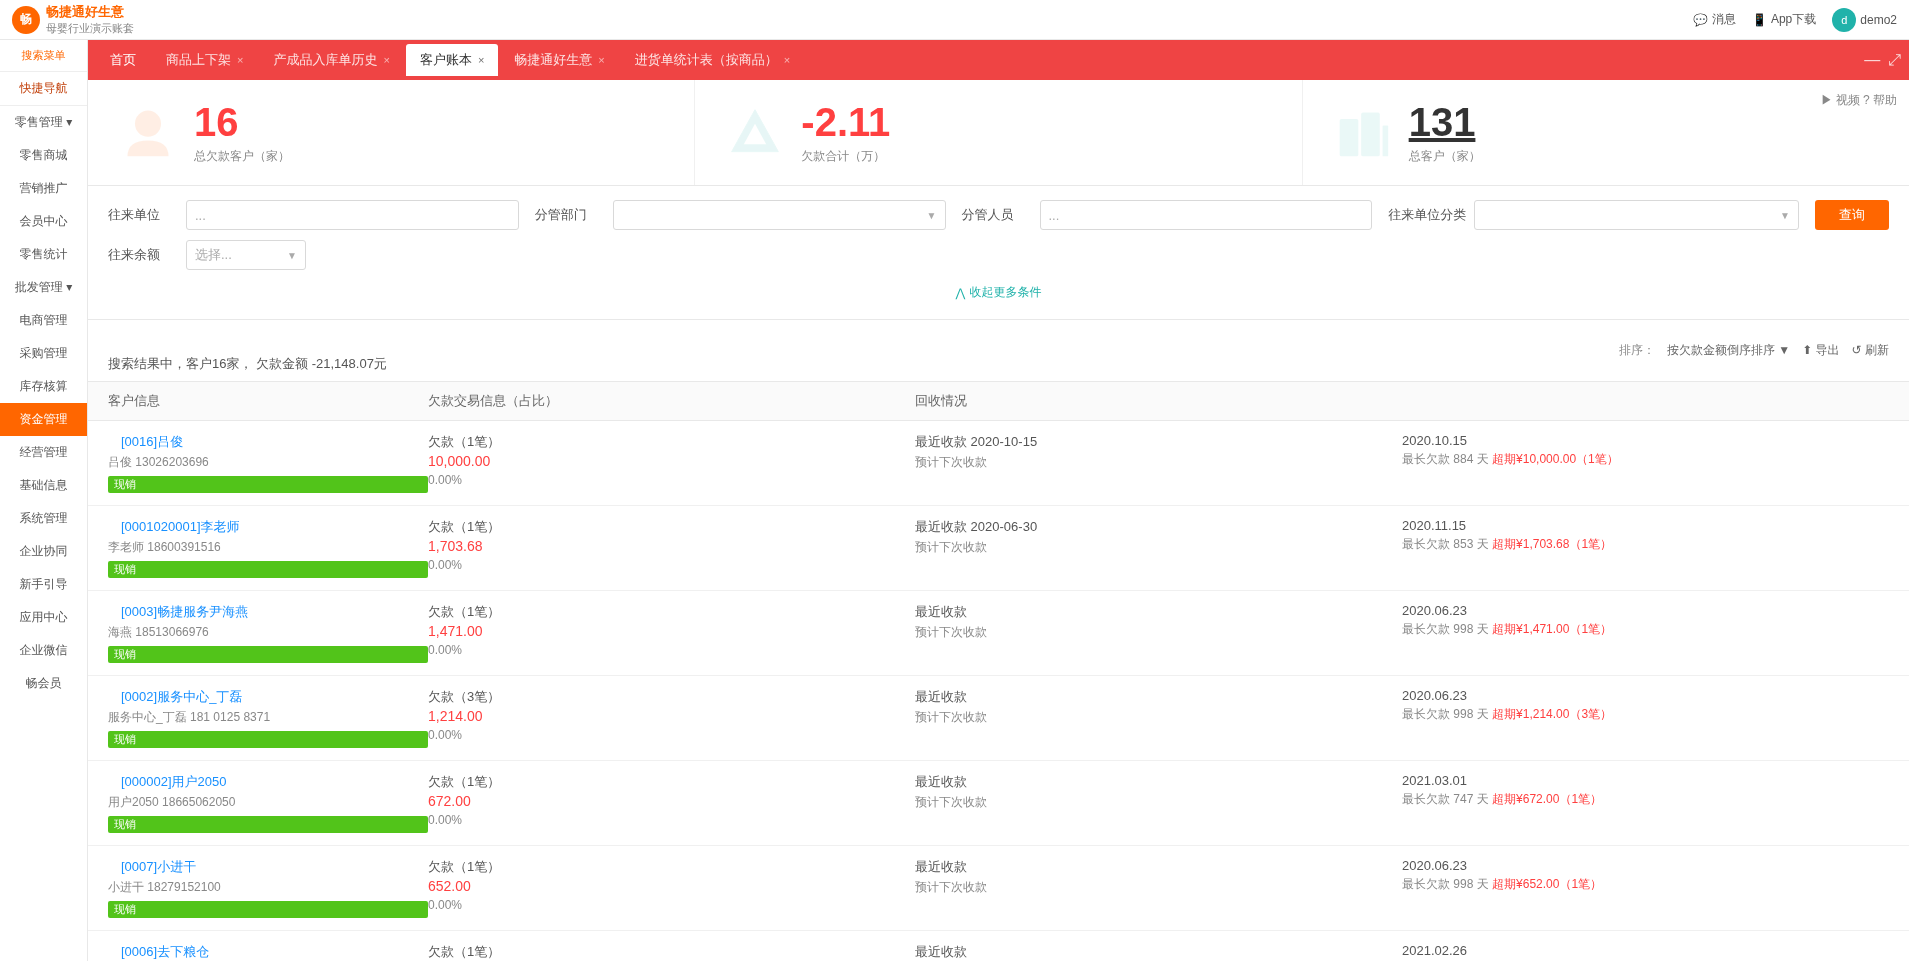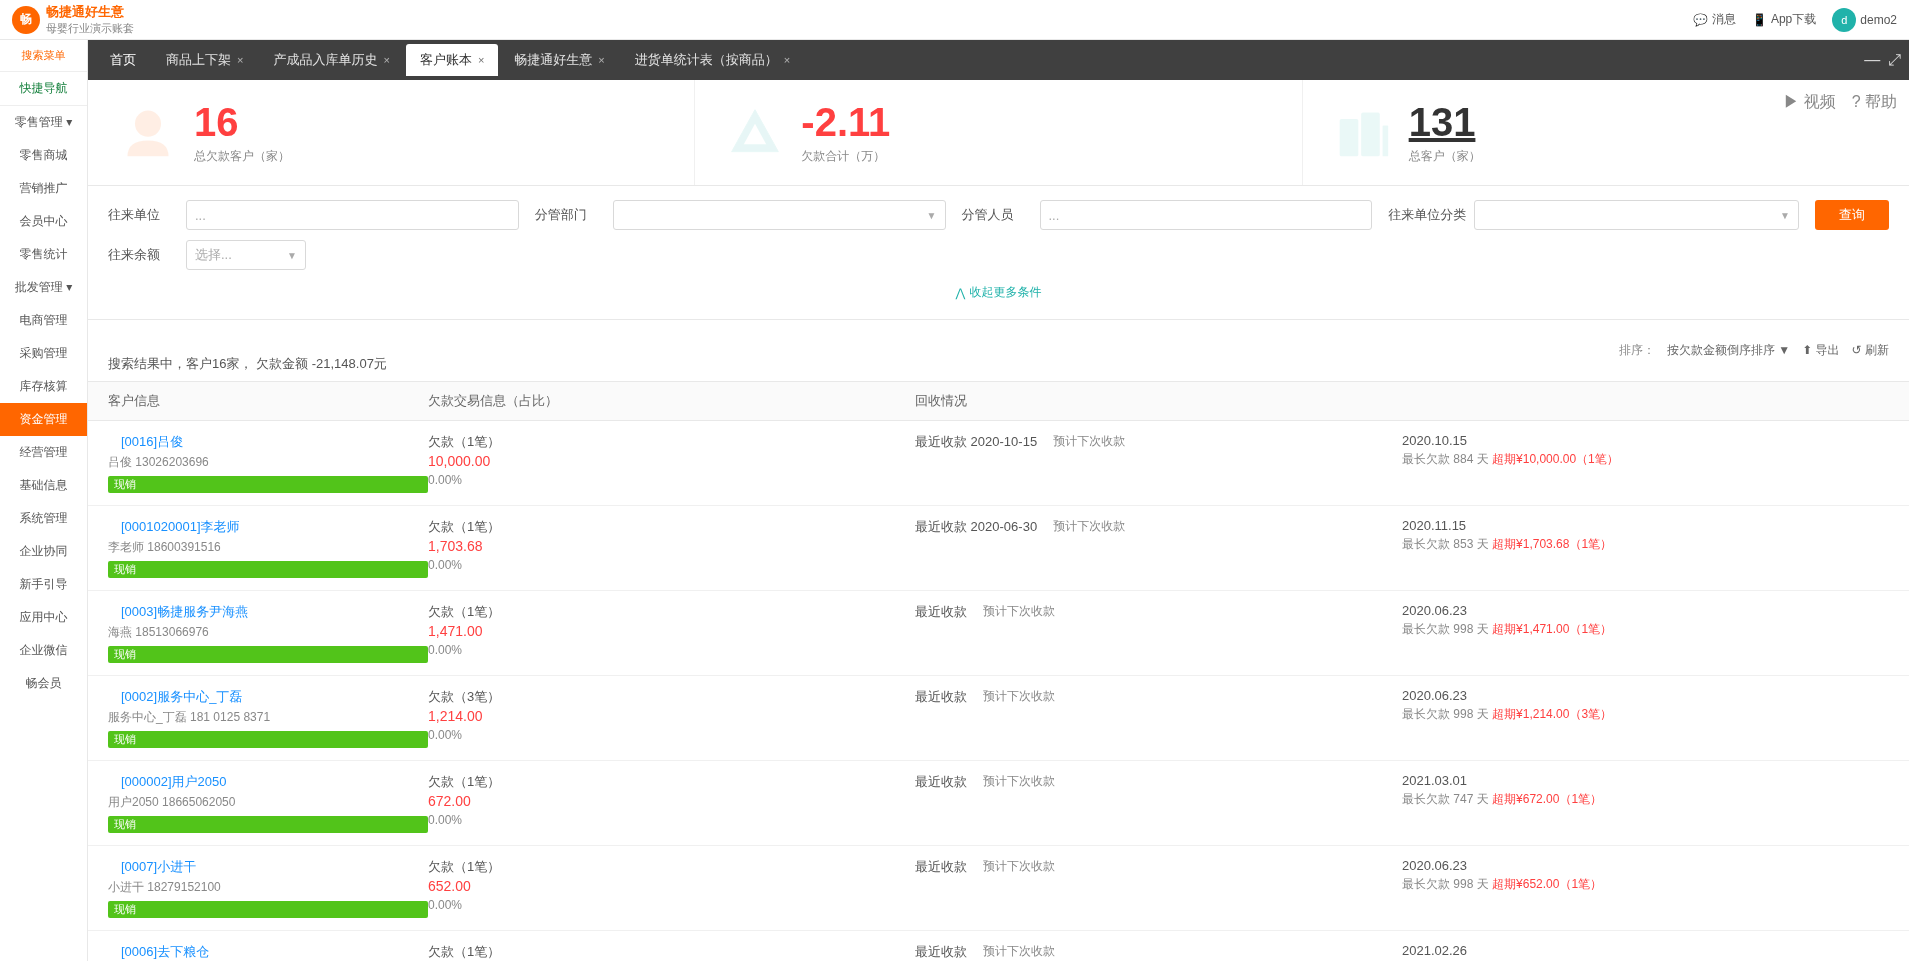--- a/index.html
+++ b/index.html
@@ -19,21 +19,21 @@
     
     .sidebar { width: 88px; background: #fff; border-right: 1px solid #e8e8e8; display: flex; flex-direction: column; overflow-y: auto; }
     .sidebar-search { padding: 8px 16px; border-bottom: 1px solid #eee; font-size: 11px; color: #f60; text-align: center; cursor: pointer; }
     .sidebar-item { padding: 8px 0; text-align: center; font-size: 12px; color: #555; cursor: pointer; }
     .sidebar-item.active { background: #f60; color: #fff; }
 
     
     .content-area { flex: 1; display: flex; flex-direction: column; overflow: hidden; }
 
     
-    .tab-bar { height: 40px; background: #404040; display: flex; align-items: center; padding: 0 8px; gap: 2px; position: relative; }
+    .tab-bar { height: 40px; background: #ef4444; display: flex; align-items: center; padding: 0 8px; gap: 2px; position: relative; }
     .tab { height: 32px; padding: 0 14px; display: flex; align-items: center; gap: 6px; cursor: pointer; font-size: 13px; color: rgba(255,255,255,0.85); border-radius: 3px 3px 0 0; white-space: nowrap; }
     .tab.active { background: #fff; color: #333; }
     .tab-close { font-size: 11px; opacity: 0.7; }
     .tab-home { background: transparent; color: white; }
     .tab-bar-actions { margin-left: auto; display: flex; gap: 8px; }
     .tab-bar-btn { color: white; font-size: 16px; cursor: pointer; opacity: 0.8; }
 
     
     .page-content { flex: 1; overflow-y: auto; background: #f5f5f5; }
 
@@ -41,21 +41,21 @@
     .stats-header { background: #fff; display: flex; align-items: stretch; border-bottom: 1px solid #e8e8e8; }
     .stat-card { flex: 1; padding: 20px 30px; display: flex; align-items: center; gap: 16px; border-right: 1px solid #f0f0f0; position: relative; }
     .stat-card:last-child { border-right: none; }
     .stat-icon { width: 60px; height: 60px; display: flex; align-items: center; justify-content: center; opacity: 0.3; }
     .stat-icon svg { width: 56px; height: 56px; }
     .stat-info { display: flex; flex-direction: column; }
     .stat-value { font-size: 40px; font-weight: bold; line-height: 1.1; }
     .stat-value.red { color: #ff4040; }
     .stat-value.dark { color: #333; text-decoration: underline; }
     .stat-label { font-size: 12px; color: #888; margin-top: 4px; }
-    .stat-card-actions { position: absolute; top: 12px; right: 12px; display: flex; gap: 16px; font-size: 16px; color: #888; justify-content: space-between; }
+    .stat-card-actions { position: absolute; top: 12px; right: 12px; display: flex; gap: 3px; font-size: 12px; color: #888; justify-content: space-between; }
     .stat-card-actions span { cursor: pointer; display: flex; align-items: center; gap: 3px; }
 
     
     .filter-area { background: #fff; padding: 14px 20px; border-bottom: 1px solid #e8e8e8; }
     .filter-row { display: flex; align-items: center; gap: 16px; margin-bottom: 10px; }
     .filter-row:last-child { margin-bottom: 0; }
     .filter-item { display: flex; align-items: center; gap: 8px; flex: 1; }
     .filter-label { font-size: 13px; color: #555; white-space: nowrap; min-width: 70px; }
     .filter-input { flex: 1; height: 30px; border: 1px solid #d9d9d9; border-radius: 3px; padding: 0 8px; font-size: 13px; display: flex; align-items: center; justify-content: space-between; cursor: pointer; color: #555; }
     .filter-select { flex: 1; height: 30px; border: 1px solid #d9d9d9; border-radius: 3px; padding: 0 8px; font-size: 13px; display: flex; align-items: center; justify-content: space-between; cursor: pointer; color: #aaa; }
@@ -77,21 +77,21 @@
     .table-row-wrapper { border-bottom: 1px solid #f0f0f0; }
     .table-row { display: grid; grid-template-columns: 320px 1fr 1fr 1fr; padding: 12px 20px; align-items: start; }
     .customer-info { display: flex; flex-direction: column; gap: 3px; }
     .customer-name { color: #1890ff; cursor: pointer; font-size: 13px; margin-left: 13px; }
     .customer-phone { font-size: 12px; color: #888; }
     .customer-tag { display: inline-block; background: #52c41a; color: white; font-size: 11px; padding: 1px 6px; border-radius: 2px; margin-top: 2px; }
     .debt-info { display: flex; flex-direction: column; gap: 2px; }
     .debt-count { font-size: 13px; color: #555; }
     .debt-amount { color: #ff4040; font-size: 14px; font-weight: 500; cursor: pointer; }
     .debt-percent { color: #888; font-size: 12px; margin-top: 2px; }
-    .repay-info { display: flex; flex-direction: row; gap: 16px; font-size: 13px; color: #555; }
+    .repay-info { display: flex; flex-direction: column; gap: 3px; font-size: 13px; color: #555; }
     .repay-date { font-size: 12px; color: #888; }
     .due-info { display: flex; flex-direction: column; gap: 3px; }
     .due-date { font-size: 13px; color: #555; }
     .due-days { font-size: 12px; color: #888; }
     .overdue-link { color: #ff4040; cursor: pointer; font-size: 12px; }
 
     
     .page-content::-webkit-scrollbar { width: 6px; }
     .page-content::-webkit-scrollbar-thumb { background: #ccc; border-radius: 3px; }
   </style>
@@ -123,21 +123,21 @@
         <span style="width:24px;height:24px;background:#20b2aa;border-radius:50%;display:inline-flex;align-items:center;justify-content:center;color:white;font-size:11px;">d</span>
         <span>demo2</span>
       </div>
     </div>
   </div>
 
   <div class="main-layout">
 
     <div class="sidebar">
       <div class="sidebar-search">搜索菜单</div>
-      <div class="sidebar-item" style="color:#15803d;border-bottom:1px solid #eee;padding:8px 6px;">快捷导航</div>
+      <div class="sidebar-item" style="color:#c2410c;border-bottom:1px solid #eee;padding:8px 6px;">快捷导航</div>
       <div class="sidebar-item">零售管理 ▾</div>
       <div class="sidebar-item">零售商城</div>
       <div class="sidebar-item">营销推广</div>
       <div class="sidebar-item">会员中心</div>
       <div class="sidebar-item">零售统计</div>
       <div class="sidebar-item">批发管理 ▾</div>
       <div class="sidebar-item">电商管理</div>
       <div class="sidebar-item">采购管理</div>
       <div class="sidebar-item">库存核算</div>
       <div class="sidebar-item active">资金管理</div>

